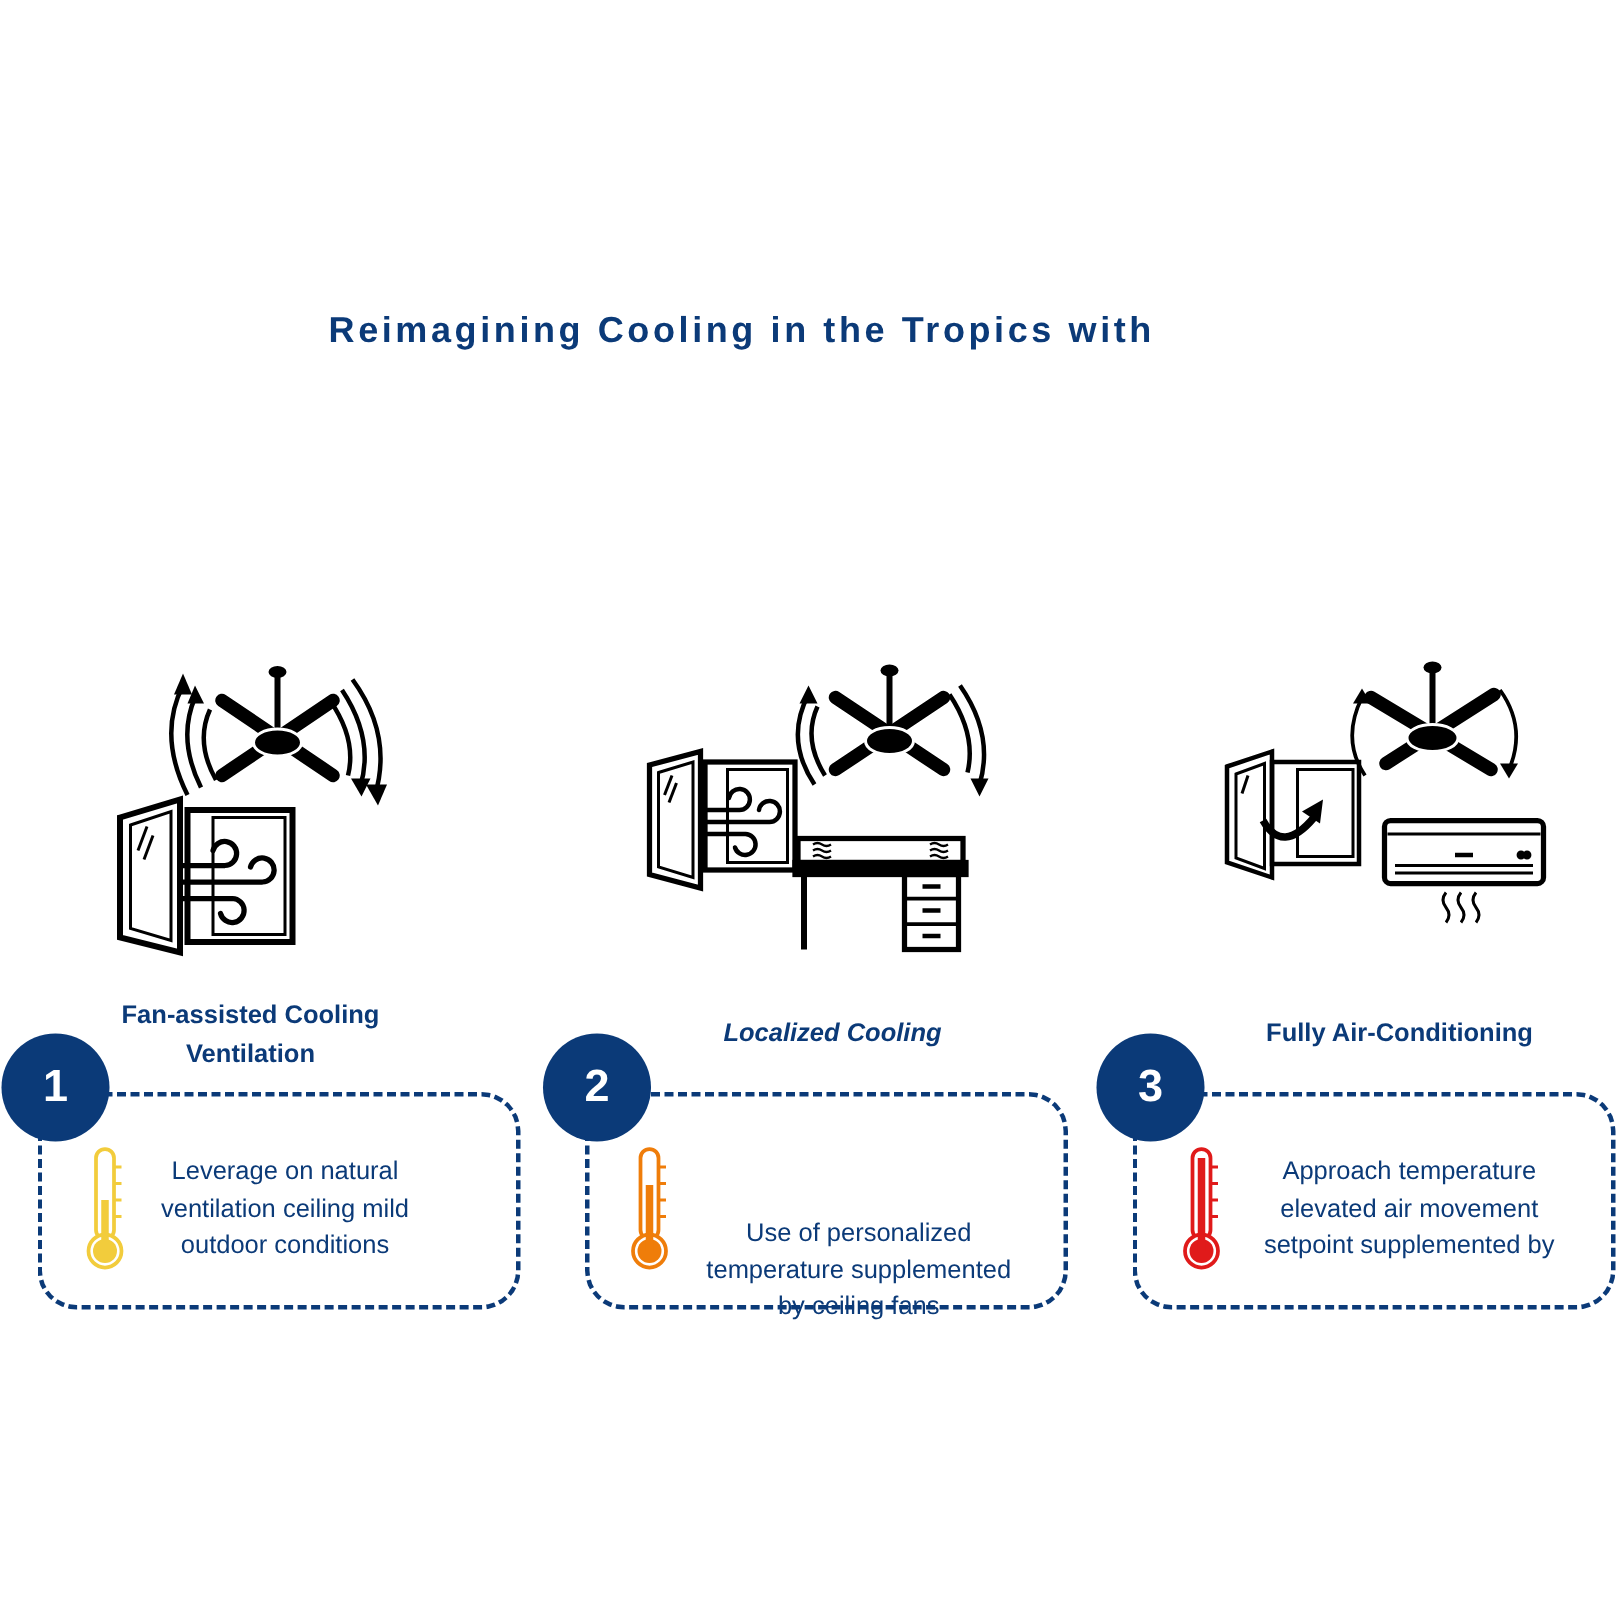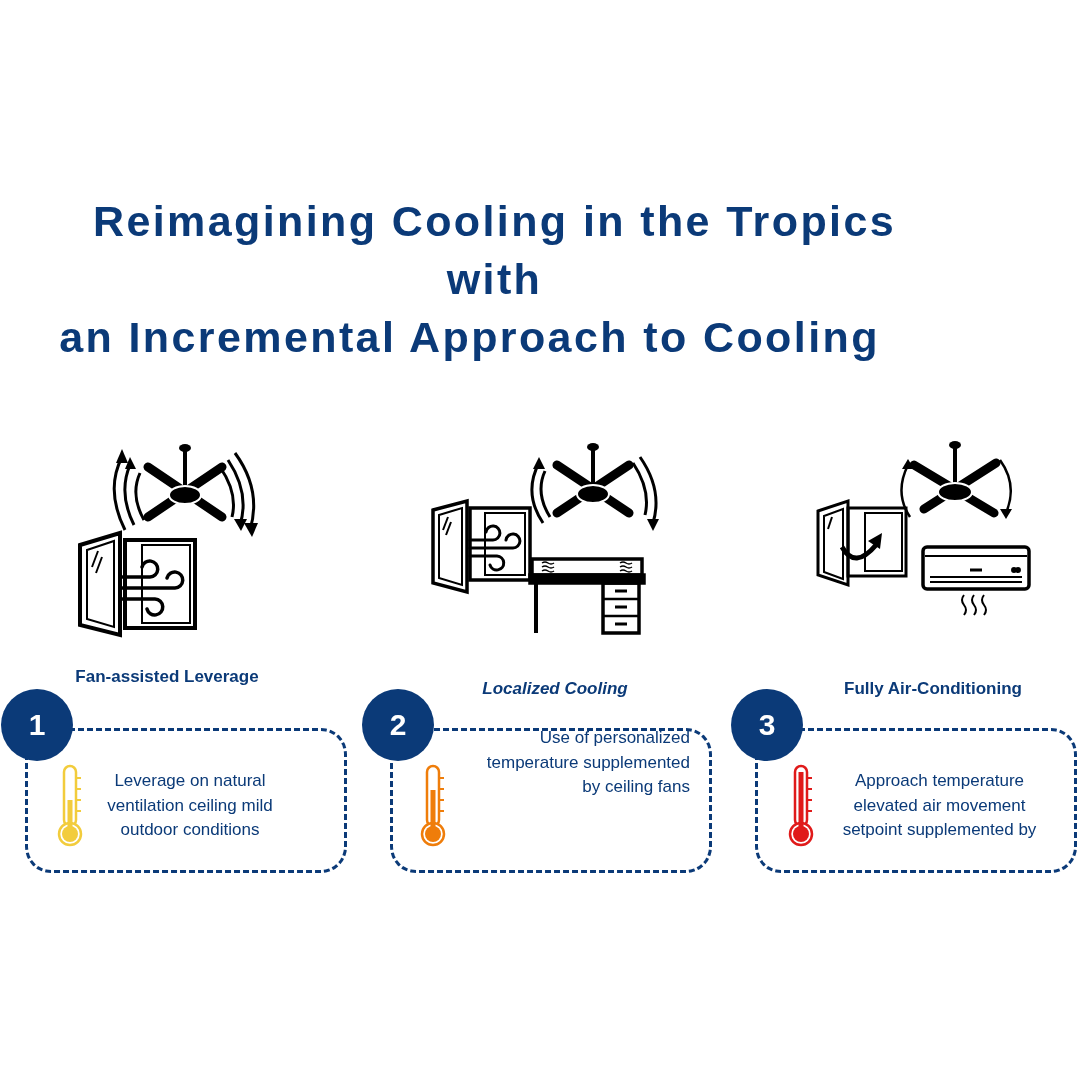--- a/index.html
+++ b/index.html
@@ -2,21 +2,21 @@
 <html><head>
 <meta charset="utf-8">
 <style>
   html, body { margin:0; padding:0; }
   body {
     width:1080px; height:1080px; background:#ffffff; position:relative; overflow:hidden;
     font-family: "Liberation Sans", sans-serif; color:#0b3a78;
   }
   .title {
     position:absolute; left:0; top:192px; width:939px; text-align:center;
-    font-weight:bold; font-size:43px; line-height:58px; letter-spacing:2.4px; color:#0b3a78;
+    font-weight:bold; font-size:24px; line-height:58px; letter-spacing:2.4px; color:#0b3a78;
   }
   .title .line { display:block; }
   .title .l1 { padding-left:50px; }
   .illus { position:absolute; }
   .stage-label {
     position:absolute; text-align:center; font-weight:bold; font-size:17px; line-height:26px; color:#0b3a78;
   }
   .card {
     position:absolute; border:3.5px dashed #0b3a78; border-radius:26px; box-sizing:border-box;
   }
@@ -27,21 +27,20 @@
   .desc {
     position:absolute; text-align:center; font-size:17px; line-height:24.5px; color:#0b3a78;
   }
   .thermo { position:absolute; }
 </style>
 </head>
 <body>
 
 <div class="title">
   <span class="line l1">Reimagining Cooling in the Tropics with</span>
-  <span class="line">an Incremental Approach to Cooling</span>
 </div>
 
 <svg class="illus" style="left:70px;top:435px" width="210" height="205" viewBox="0 0 210 205">
 
   <g>
     <ellipse cx="115" cy="13" rx="6" ry="4" fill="#000"></ellipse>
     <rect x="113" y="13" width="4" height="40" fill="#000"></rect>
     <g stroke="#000" stroke-width="9" stroke-linecap="round">
       <line x1="78" y1="32" x2="152" y2="82"></line>
       <line x1="152" y1="32" x2="78" y2="82"></line>
@@ -157,21 +156,22 @@
     <line x1="120" y1="142" x2="212" y2="142" stroke-width="2"></line>
     <line x1="120" y1="147" x2="212" y2="147" stroke-width="2"></line>
     <line x1="160" y1="135" x2="172" y2="135" stroke-width="3"></line>
     <circle cx="204" cy="135" r="1.2" fill="#000"></circle>
     <circle cx="208" cy="135" r="1.2" fill="#000"></circle>
     <path d="M154 160 q-4 5 0 10 t0 10 M164 160 q-4 5 0 10 t0 10 M174 160 q-4 5 0 10 t0 10" stroke-width="2"></path>
   </g>
 </svg>
 
 <div class="stage-label" style="left:47px;top:664px;width:240px;">
-  <div>Fan-assisted Leverage</div>
+  <div>Fan-assisted Cooling</div>
+  <div>Ventilation</div>
 </div>
 <div class="card" style="left:25px;top:728px;width:322px;height:145px;"></div>
 <div class="badge" style="left:1px;top:689px;">1</div>
 <svg class="thermo" style="left:55px;top:764px" width="30" height="84" viewBox="0 0 30 84">
   <rect x="9" y="2" width="12" height="60" rx="6" fill="#fff" stroke="#f2cc3c" stroke-width="2.5"></rect>
   <circle cx="15" cy="70" r="11" fill="#fff" stroke="#f2cc3c" stroke-width="2.5"></circle>
   <circle cx="15" cy="70" r="8" fill="#f2cc3c"></circle>
   <rect x="12.5" y="36" width="5" height="34" fill="#f2cc3c"></rect>
   <g stroke="#f2cc3c" stroke-width="2">
       <line x1="21" y1="14" x2="26" y2="14"></line>
@@ -194,21 +194,21 @@
   <circle cx="15" cy="70" r="11" fill="#fff" stroke="#ef7d0a" stroke-width="2.5"></circle>
   <circle cx="15" cy="70" r="8" fill="#ef7d0a"></circle>
   <rect x="12.5" y="26" width="5" height="44" fill="#ef7d0a"></rect>
   <g stroke="#ef7d0a" stroke-width="2">
       <line x1="21" y1="14" x2="26" y2="14"></line>
       <line x1="21" y1="25" x2="26" y2="25"></line>
       <line x1="21" y1="36" x2="26" y2="36"></line>
       <line x1="21" y1="47" x2="26" y2="47"></line>
     </g>
 </svg>
-<div class="desc" style="left:455px;top:726px;width:235px;text-align:right;">
+<div class="desc" style="left:455px;top:810px;width:235px;">
   <div>Use of personalized</div>
   <div>temperature supplemented</div>
   <div>by ceiling fans</div>
 </div>
 
 <div class="stage-label" style="left:808px;top:676px;width:250px;">Fully Air-Conditioning</div>
 <div class="card" style="left:755px;top:728px;width:322px;height:145px;"></div>
 <div class="badge" style="left:731px;top:689px;">3</div>
 <svg class="thermo" style="left:786px;top:764px" width="30" height="84" viewBox="0 0 30 84">
   <rect x="9" y="2" width="12" height="60" rx="6" fill="#fff" stroke="#e01a1a" stroke-width="2.5"></rect>

